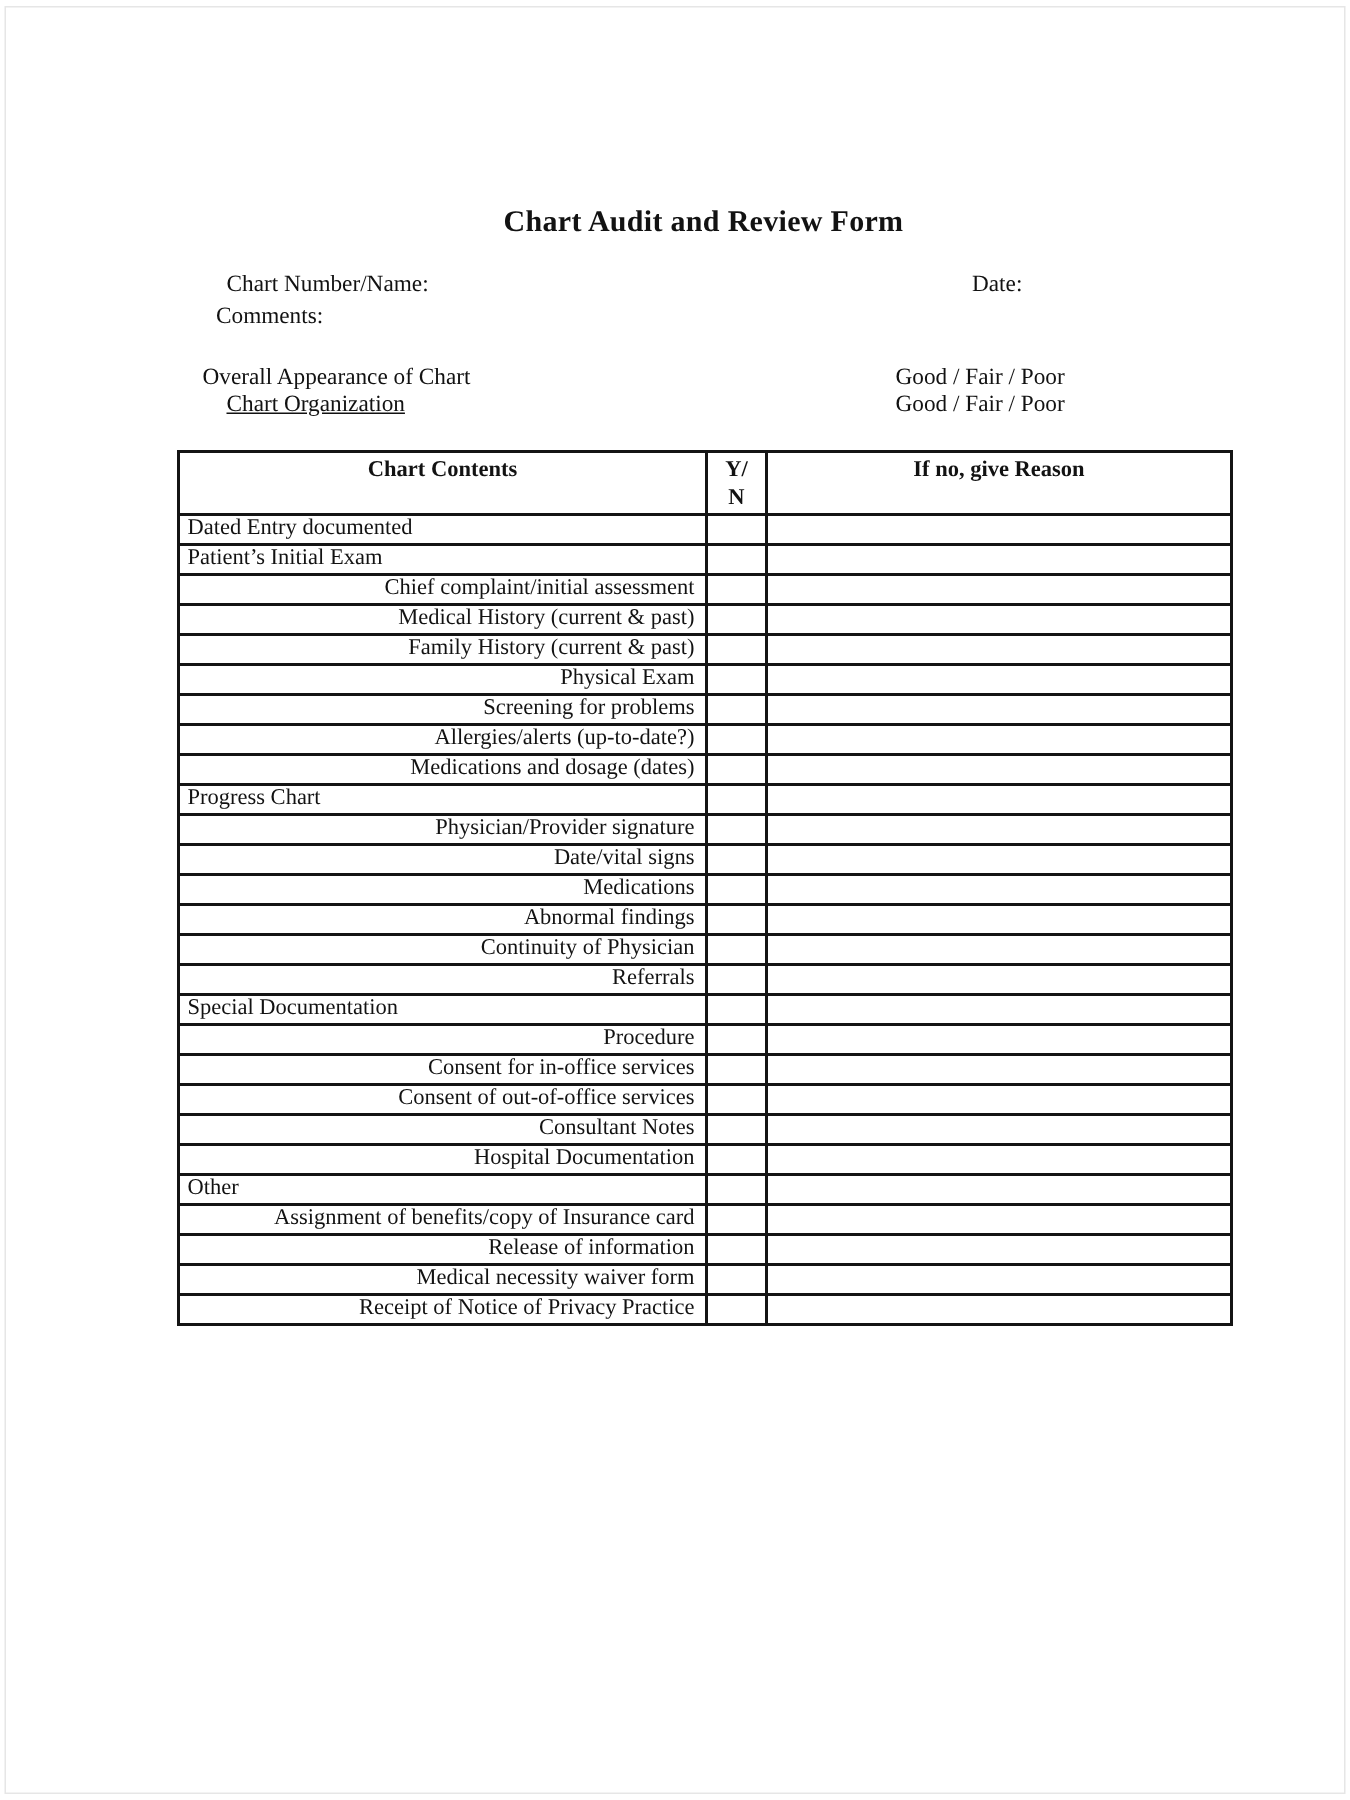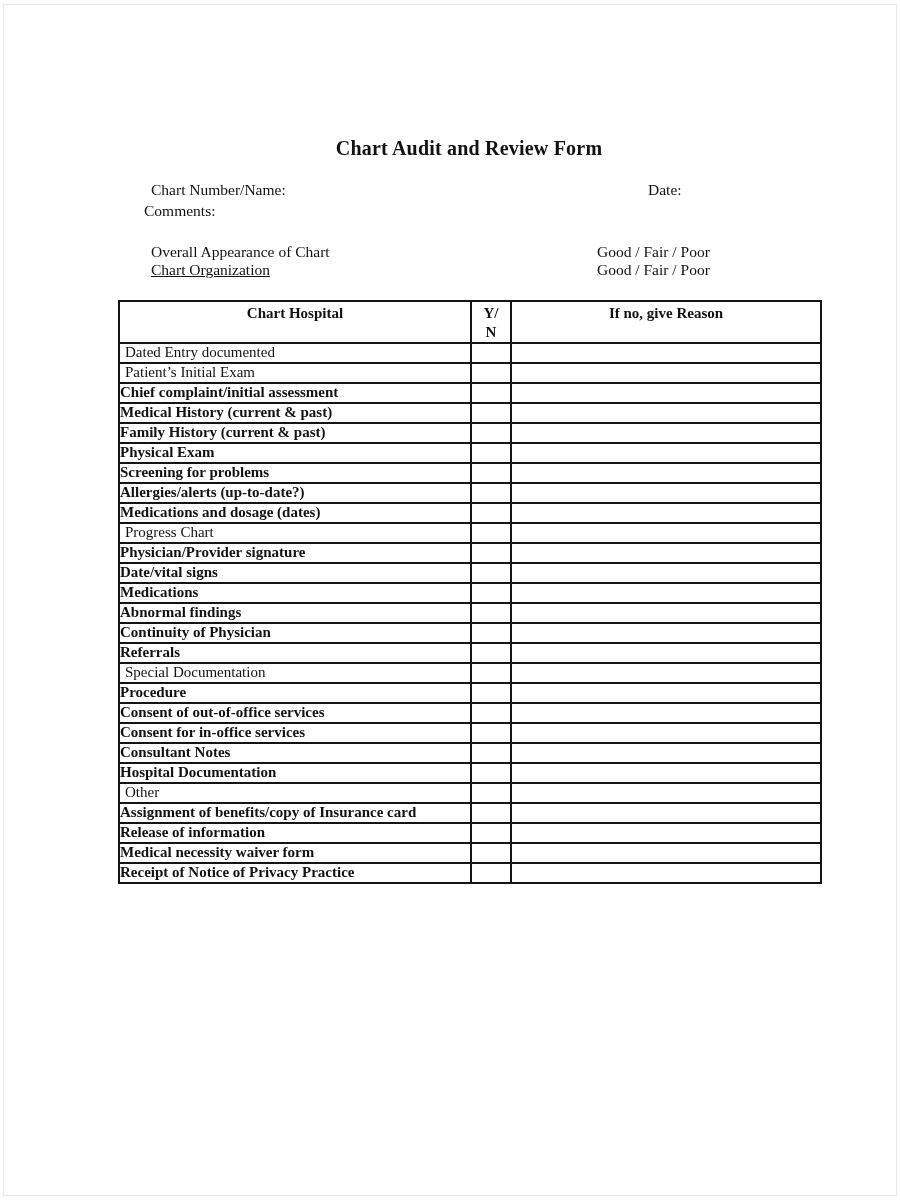--- a/index.html
+++ b/index.html
@@ -20,21 +20,21 @@
     top: 137px; left: 118px; width: 702px;
     text-align: center;
     font-size: 20px;
     font-weight: bold;
     letter-spacing: 0.2px;
   }
   .field-label { position: absolute; font-size: 15.5px; white-space: nowrap; }
   .lbl-chart-number { top: 181px; left: 151px; }
   .lbl-date { top: 181px; left: 648px; }
   .lbl-comments { top: 202px; left: 144px; }
-  .lbl-rating-0 { top: 243px; left: 151px; }
+  .lbl-rating-0 { top: 243px; left: 135px; }
   .opt-rating-0 { top: 243px; left: 597px; }
   .lbl-rating-1 { top: 261px; left: 151px; text-decoration: underline; }
   .opt-rating-1 { top: 261px; left: 597px; }
 
   table.audit {
     position: absolute;
     top: 300px; left: 118px;
     width: 702px;
     border-collapse: collapse;
     table-layout: fixed;
@@ -52,21 +52,21 @@
   table.audit thead th {
     font-weight: bold;
     text-align: center;
     vertical-align: top;
     padding-top: 2px;
     line-height: 1.25;
   }
   table.audit tbody tr { height: 20px; padding-left: 40px; }
   table.audit tbody td { vertical-align: middle; }
   td.c1.section { text-align: left; padding-left: 5px; }
-  td.c1.item { padding-right: 7px; font-weight: bold; }
+  td.c1.item { text-align: right; padding-right: 7px; }
 </style>
 </head>
 <body>
 
 <div class="page-frame"></div>
 
 <div class="title">Chart Audit and Review Form</div>
 
 <div class="field-label lbl-chart-number">Chart Number/Name:</div>
 <div class="field-label lbl-date">Date:</div>
@@ -78,21 +78,21 @@
 <div class="field-label opt-rating-1">Good  /  Fair  /  Poor</div>
 
 <table class="audit">
   <colgroup>
     <col class="col-contents">
     <col class="col-yn">
     <col class="col-reason">
   </colgroup>
   <thead>
     <tr>
-      <th>Chart Hospital</th>
+      <th>Chart Contents</th>
       <th><span>Y/</span><br><span>N</span></th>
       <th>If no, give Reason</th>
     </tr>
   </thead>
   <tbody id="audit-rows">
       <tr>
         <td class="c1 section">Dated Entry documented</td>
         <td class="c2"></td>
         <td class="c3"></td>
       </tr>
@@ -175,26 +175,26 @@
         <td class="c1 section">Special Documentation</td>
         <td class="c2"></td>
         <td class="c3"></td>
       </tr>
       <tr>
         <td class="c1 item">Procedure</td>
         <td class="c2"></td>
         <td class="c3"></td>
       </tr>
       <tr>
+        <td class="c1 item">Consent for in-office services</td>
+        <td class="c2"></td>
+        <td class="c3"></td>
+      </tr>
+      <tr>
         <td class="c1 item">Consent of out-of-office services</td>
-        <td class="c2"></td>
-        <td class="c3"></td>
-      </tr>
-      <tr>
-        <td class="c1 item">Consent for in-office services</td>
         <td class="c2"></td>
         <td class="c3"></td>
       </tr>
       <tr>
         <td class="c1 item">Consultant Notes</td>
         <td class="c2"></td>
         <td class="c3"></td>
       </tr>
       <tr>
         <td class="c1 item">Hospital Documentation</td>

